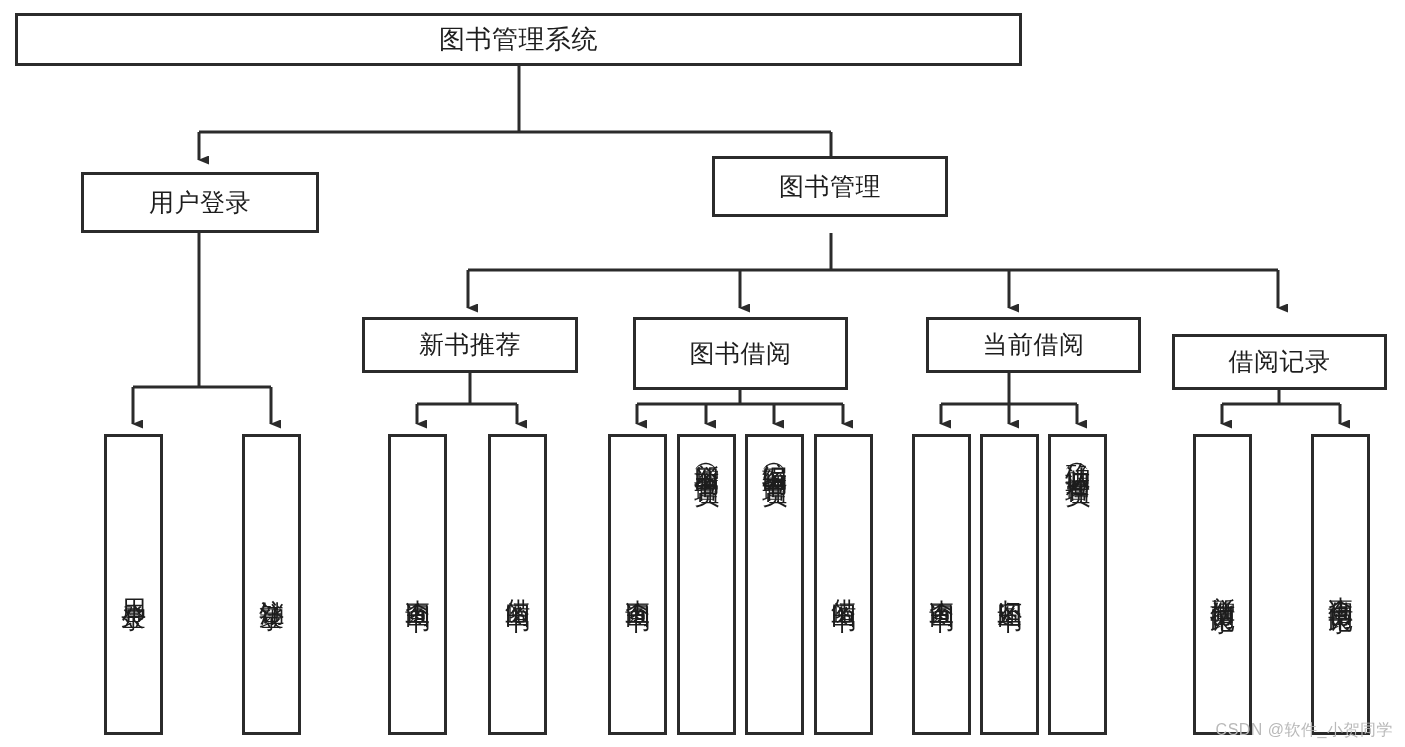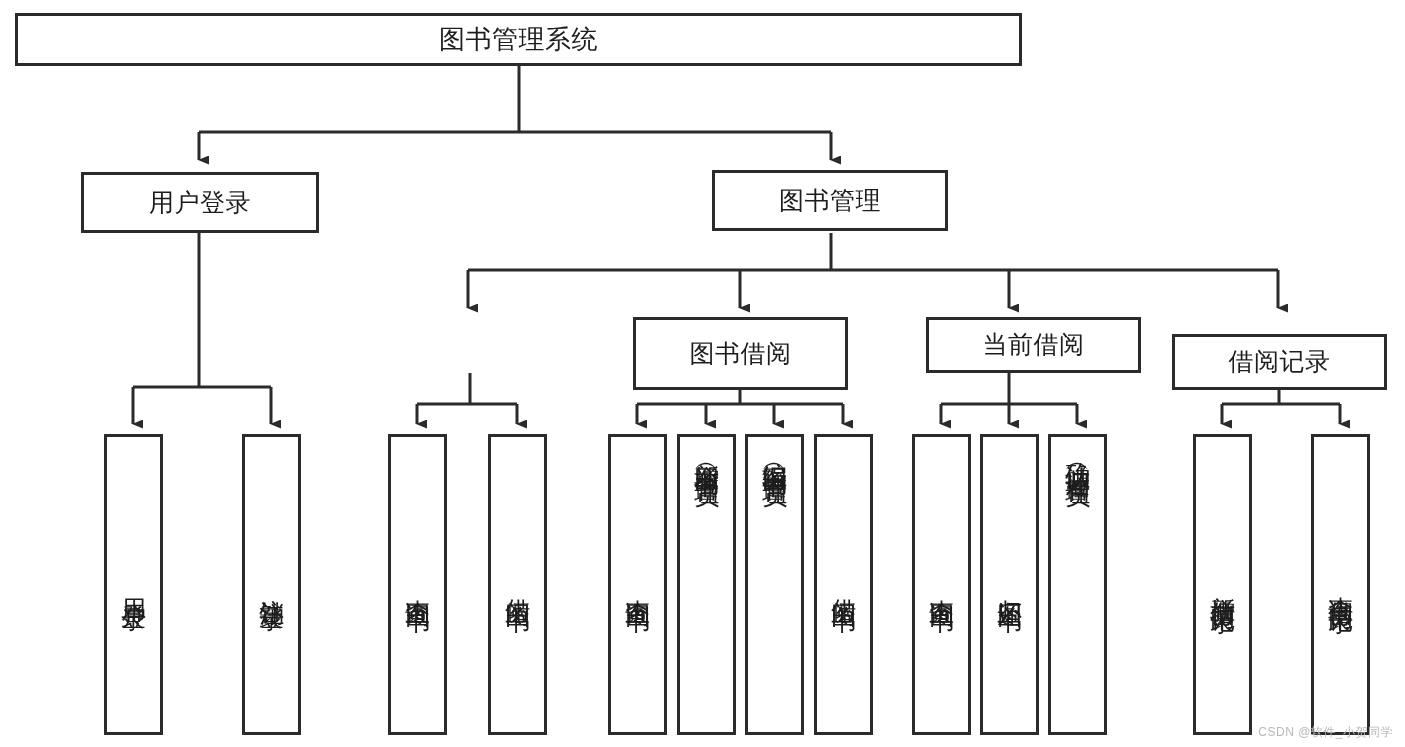--- a/index.html
+++ b/index.html
@@ -63,21 +63,21 @@
     align-items: flex-start;
   }
   .node.vertical.mid-text {
     align-items: center;
     padding-top: 0;
   }
   .watermark {
     position: absolute;
     right: 12px;
     bottom: 6px;
-    font-size: 12px;
+    font-size: 16px;
     color: #b9b9b9;
     letter-spacing: 0.5px;
     z-index: 5;
     white-space: nowrap;
     font-family: "Liberation Sans", "DejaVu Sans", sans-serif;
   }
 </style>
 </head>
 <body>
 
@@ -133,24 +133,27 @@
     </g>
   </svg>
 
   <div class="node root horizontal" style="left:15px; top:13px; width:1007px; height:53px;align-items:center;">
     <span class="lbl">图书管理系统</span>
   </div>
 
   <div class="node horizontal" style="left:81px; top:172px; width:238px; height:61px;">
     <span class="lbl">用户登录</span>
   </div>
-  <div class="node horizontal" style="left:712px; top:170px; width:236px; height:61px;">
+  <div class="node horizontal" style="left:712px; top:156px; width:236px; height:61px;">
     <span class="lbl">图书管理</span>
   </div>
 
+  <div class="node horizontal" style="left:362px; top:317px; width:216px; height:56px;">
+    <span class="lbl">新书推荐</span>
+  </div>
   <div class="node horizontal" style="left:633px; top:317px; width:215px; height:73px;">
     <span class="lbl">图书借阅</span>
   </div>
   <div class="node horizontal" style="left:902px; top:317px; width:215px; height:56px;margin-left:24px;">
     <span class="lbl">当前借阅</span>
   </div>
   <div class="node horizontal" style="left:1172px; top:334px; width:215px; height:56px;">
     <span class="lbl">借阅记录</span>
   </div>
 

